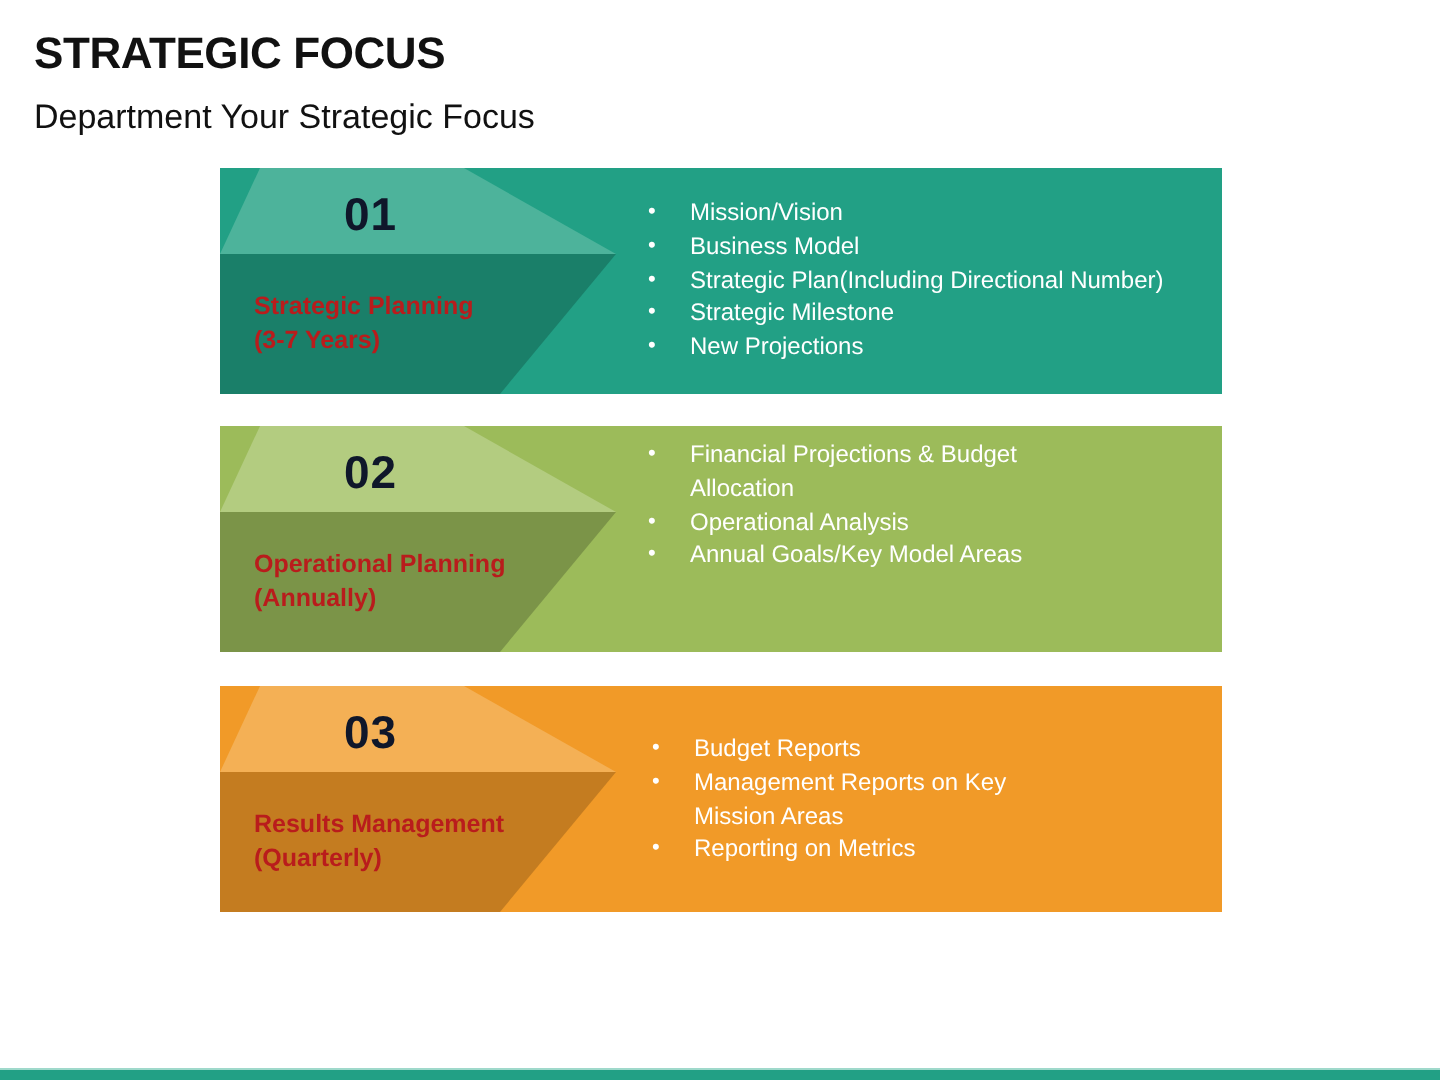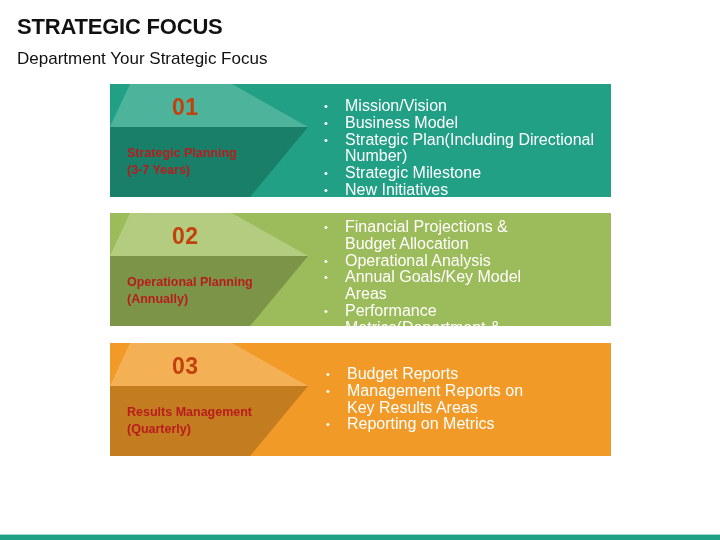--- a/index.html
+++ b/index.html
@@ -17,30 +17,30 @@
       font-size: 17px; color: #111111;
     }
     .block {
       position: absolute; left: 110px; width: 501px; height: 113px;
     }
     .block svg.shape {
       position: absolute; left: 0; top: 0; width: 501px; height: 113px;
     }
     .num {
       position: absolute; left: 62px; top: 10px;
-      font-size: 23px; font-weight: bold; color: #c2410c; letter-spacing: 0.5px;
+      font-size: 23px; font-weight: bold; color: #0f172a; letter-spacing: 0.5px;
     }
     .label {
       position: absolute; left: 17px; top: 61px;
       font-size: 12.5px; font-weight: bold; color: #b91c1c; line-height: 17px;
     }
     .bullets {
       position: absolute; left: 214px; top: 0; width: 280px;
       list-style: none; margin: 0; padding: 0;
-      font-size: 16px; color: #ffffff; line-height: 16.8px;
+      font-size: 12px; color: #ffffff; line-height: 16.8px;
     }
     .bullets li { position: relative; padding-left: 21px; }
     .bullets li::before {
       content: "\2022"; position: absolute; left: 0; top: 0; font-size: 11px;
     }
     .footer-bar {
       position: absolute; left: 0; top: 534px; width: 720px; height: 6px;
       background: #22a085; border-top: 1px solid #9fd9cb;
     }
   </style>
@@ -59,54 +59,53 @@
   <div class="num">01</div>
   <div class="label">
     <div>Strategic Planning</div>
     <div>(3-7 Years)</div>
   </div>
   <ul class="bullets" style="top:14px;">
     <li>Mission/Vision</li>
     <li>Business Model</li>
     <li style="width:300px;">Strategic Plan(Including Directional Number)</li>
     <li>Strategic Milestone</li>
-    <li>New Initiatives</li>
+    <li>New Projections</li>
   </ul>
 </div>
 
 <div class="block" style="top:213px;">
   <svg class="shape" viewBox="0 0 501 113">
     <rect x="0" y="0" width="501" height="113" fill="#9cbb5a"></rect>
     <polygon points="0,43 20,0 122,0 198,43" fill="#b3cc80"></polygon>
     <polygon points="0,43 198,43 140,113 0,113" fill="#7b9448"></polygon>
   </svg>
   <div class="num">02</div>
   <div class="label">
     <div>Operational Planning</div>
     <div>(Annually)</div>
   </div>
   <ul class="bullets" style="top:6px; width:235px;">
     <li>Financial Projections &amp; Budget Allocation</li>
     <li>Operational Analysis</li>
     <li>Annual Goals/Key Model Areas</li>
-    <li>Performance Metrics(Department &amp; Individually)</li>
   </ul>
 </div>
 
 <div class="block" style="top:343px;">
   <svg class="shape" viewBox="0 0 501 113">
     <rect x="0" y="0" width="501" height="113" fill="#f19a28"></rect>
     <polygon points="0,43 20,0 122,0 198,43" fill="#f4b055"></polygon>
     <polygon points="0,43 198,43 140,113 0,113" fill="#c47c20"></polygon>
   </svg>
   <div class="num">03</div>
   <div class="label">
     <div>Results Management</div>
     <div>(Quarterly)</div>
   </div>
   <ul class="bullets" style="top:23px; left:216px; width:210px;">
     <li>Budget Reports</li>
-    <li>Management Reports on Key Results Areas</li>
+    <li>Management Reports on Key Mission Areas</li>
     <li>Reporting on Metrics</li>
   </ul>
 </div>
 
 <div class="footer-bar"></div>
 
 </body></html>

